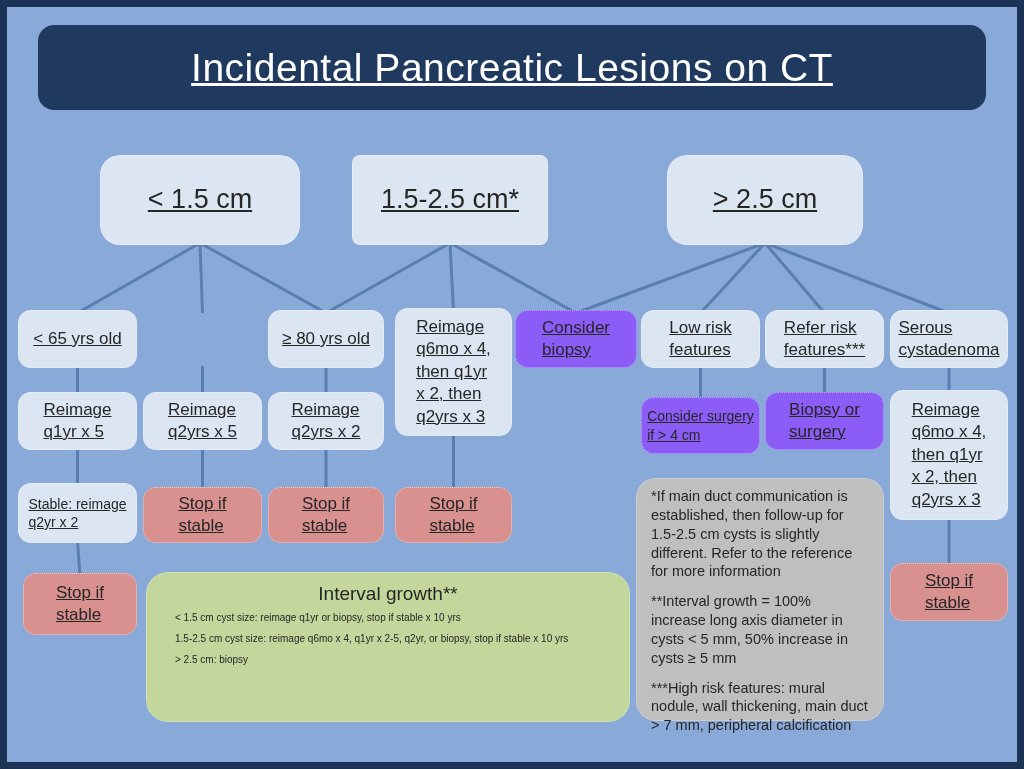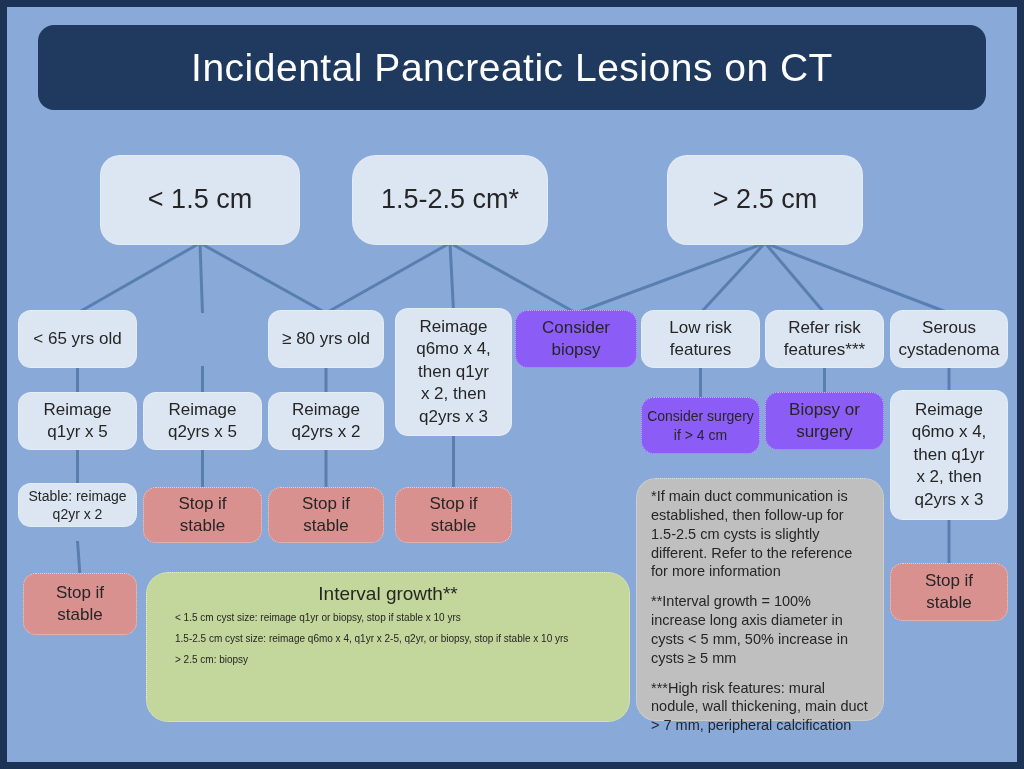--- a/index.html
+++ b/index.html
@@ -8,54 +8,55 @@
     background:#89aad9;
     font-family:"Liberation Sans", sans-serif;
     color:#262626;
   }
   #frame{position:absolute;inset:0;border:7px solid #1c3356;z-index:30;pointer-events:none;}
   #edge-layer{position:absolute;left:0;top:0;z-index:1;}
   #edge-layer line{stroke:#587fb0;stroke-width:3;}
   .node{
     position:absolute;z-index:2;
     display:flex;align-items:center;justify-content:center;
-    text-align:center;white-space:pre-line;
+    white-space:pre-line;
     border-radius:13px;
     line-height:1.32;font-size:17px;
     border:1px dotted rgba(255,255,255,0.55);
     box-sizing:border-box;
+    text-decoration:underline;
   }
   .light{background:#dce6f2;}
   .green{background:#8b5cf6;}
   .pink{background:#d9918f;}
   .navy{background:#1f3a5e;color:#ffffff;}
 
   #title-box{left:38px;top:25px;width:948px;height:85px;border-radius:16px;
     font-size:39px;letter-spacing:0.5px;border:none;}
   #n-size-lt15{left:100px;top:155px;width:200px;height:90px;font-size:27px;border-radius:20px;}
-  #n-size-mid {left:352px;top:155px;width:196px;height:90px;font-size:27px;border-radius:24px;}
+  #n-size-mid {left:352px;top:155px;width:196px;height:90px;font-size:27px;border-radius:8px;}
   #n-size-gt25{left:667px;top:155px;width:196px;height:90px;font-size:27px;border-radius:20px;}
 
   #n-age-lt65 {left:18px; top:310px;width:119px;height:58px;}
   #n-age-6579 {left:143px;top:310px;width:119px;height:58px;}
   #n-age-ge80 {left:268px;top:310px;width:116px;height:58px;}
   #n-mid-reimage{left:395px;top:308px;width:117px;height:128px;}
   #n-consider-biopsy{left:515px;top:310px;width:122px;height:58px;}
   #n-low-risk {left:641px;top:310px;width:119px;height:58px;}
   #n-high-risk{left:765px;top:310px;width:119px;height:58px;}
   #n-serous   {left:890px;top:310px;width:118px;height:58px;}
 
   #n-reimage-q1yr-x5 {left:18px; top:392px;width:119px;height:58px;}
   #n-reimage-q2yrs-x5{left:143px;top:392px;width:119px;height:58px;}
   #n-reimage-q2yrs-x2{left:268px;top:392px;width:116px;height:58px;}
   #n-consider-surgery{left:641px;top:397px;width:119px;height:57px;font-size:14px;}
   #n-biopsy-or-surgery{left:765px;top:392px;width:119px;height:58px;}
   #n-serous-reimage  {left:890px;top:390px;width:118px;height:130px;}
 
-  #n-stable-reimage{left:18px; top:483px;width:119px;height:44px;font-size:14px;}
+  #n-stable-reimage{left:18px; top:483px;width:119px;height:60px;font-size:14px;}
   #n-stop-c2{left:143px;top:487px;width:119px;height:56px;}
   #n-stop-c3{left:268px;top:487px;width:116px;height:56px;}
   #n-stop-c4{left:395px;top:487px;width:117px;height:56px;}
   #n-stop-c1{left:23px; top:573px;width:114px;height:62px;}
   #n-stop-c8{left:890px;top:563px;width:118px;height:58px;}
 
   #interval-box{
     position:absolute;z-index:2;left:146px;top:572px;width:484px;height:150px;
     background:#c3d69b;border-radius:22px;box-sizing:border-box;
     padding:8px 16px 6px 16px;border:1px dotted rgba(255,255,255,0.55);

